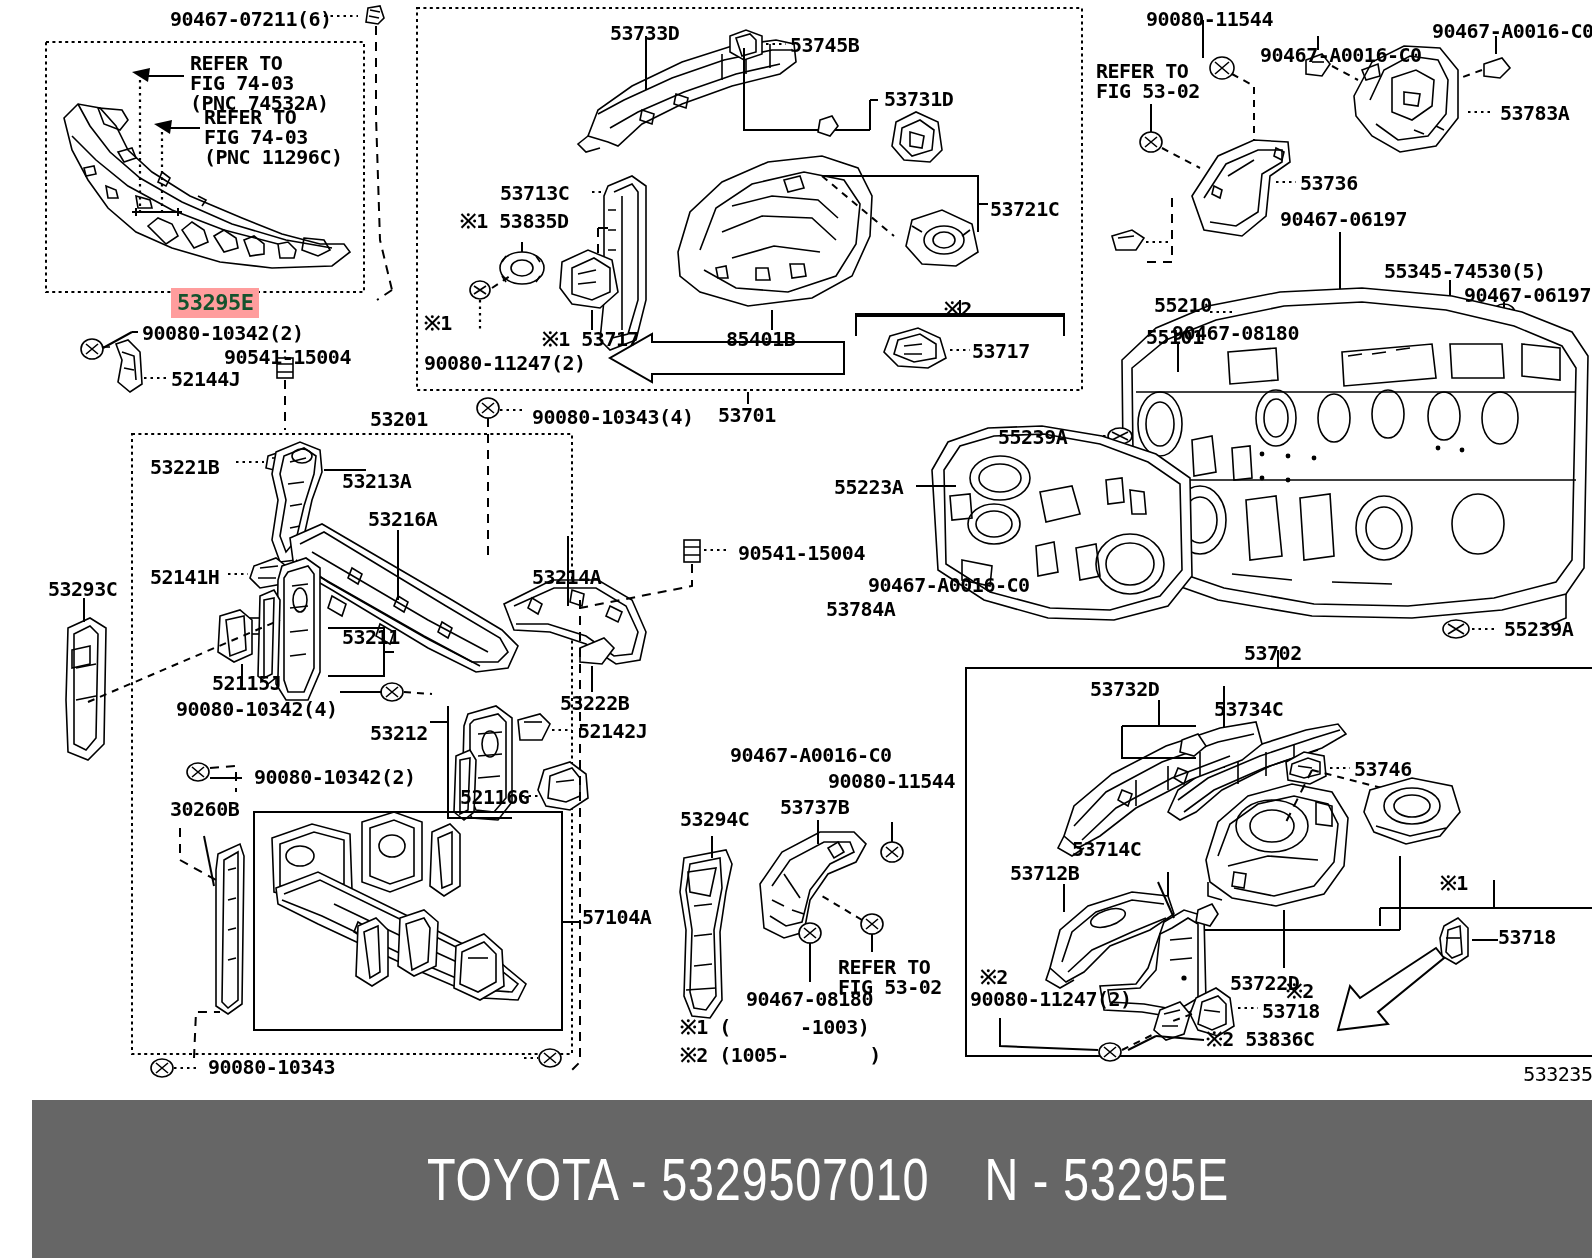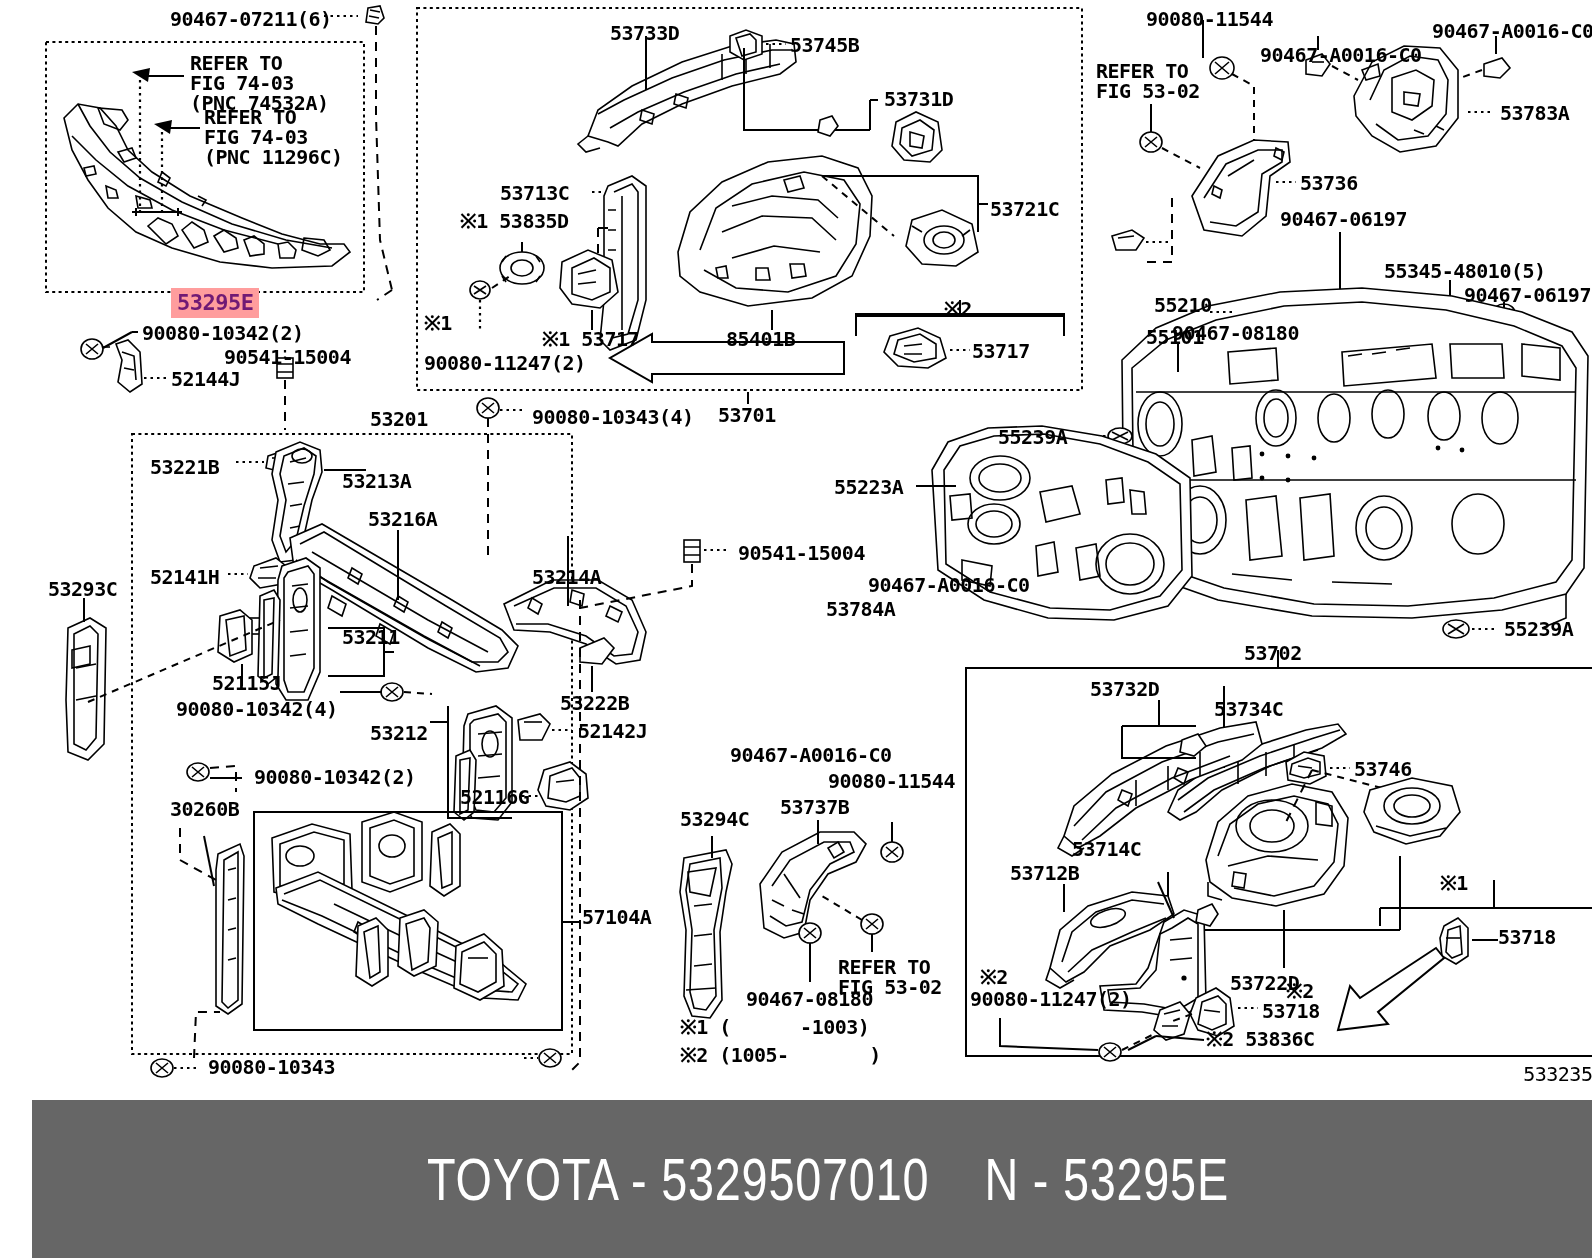--- a/index.html
+++ b/index.html
@@ -2,21 +2,21 @@
 <html><head>
 <meta charset="utf-8">
 <title>Toyota Parts Diagram</title>
 <style>
   html,body{margin:0;padding:0;background:#fff;}
   body{font-family:"DejaVu Sans Mono","Liberation Mono",monospace;}
   #root{position:relative;width:1592px;height:1258px;background:#ffffff;overflow:hidden;margin-left:32px;}
   #canvas{position:absolute;left:0;top:0;width:1592px;height:1100px;}
   .lbl{position:absolute;font-family:"DejaVu Sans Mono","Liberation Mono",monospace;
        font-weight:bold;font-size:20px;color:#000;white-space:pre;letter-spacing:-0.5px;line-height:1.12;}
-  .hl{position:absolute;background:#ff9d9d;color:#701a75;font-weight:bold;
+  .hl{position:absolute;background:#ff9d9d;color:#14532d;font-weight:bold;
       font-size:22px;padding:2px 6px 3px 6px;font-family:"DejaVu Sans Mono","Liberation Mono",monospace;
       letter-spacing:-0.5px;}
   .banner{position:absolute;left:0;top:1100px;width:1592px;height:158px;background:#666666;}
   .banner-text{position:absolute;left:0;top:1100px;width:1592px;height:158px;
       display:flex;align-items:center;justify-content:center;
       color:#ffffff;font-family:"Liberation Sans","DejaVu Sans",sans-serif;
       font-size:60px;font-weight:400;letter-spacing:1px;
       transform:scaleX(0.78);transform-origin:center center;white-space:pre;}
   .diagid{position:absolute;right:20px;top:1062px;font-family:"DejaVu Sans Mono","Liberation Mono",monospace;
       font-weight:normal;font-size:20px;color:#000;letter-spacing:-0.5px;}
@@ -706,21 +706,21 @@
 
   <div class="lbl" style="left:1114px;top:8px;">90080-11544</div>
   <div class="lbl" style="left:1064px;top:60px;">REFER TO</div>
   <div class="lbl" style="left:1064px;top:80px;">FIG 53-02</div>
   <div class="lbl" style="left:1228px;top:44px;">90467-A0016-C0</div>
   <div class="lbl" style="left:1400px;top:20px;">90467-A0016-C0</div>
   <div class="lbl" style="left:1468px;top:102px;">53783A</div>
   <div class="lbl" style="left:1268px;top:172px;">53736</div>
   <div class="lbl" style="left:1140px;top:322px;">90467-08180</div>
   <div class="lbl" style="left:1248px;top:208px;">90467-06197</div>
-  <div class="lbl" style="left:1352px;top:260px;">55345-48010(5)</div>
+  <div class="lbl" style="left:1352px;top:260px;">55345-74530(5)</div>
   <div class="lbl" style="left:1432px;top:284px;">90467-06197</div>
   <div class="lbl" style="left:1122px;top:294px;">55210</div>
   <div class="lbl" style="left:1114px;top:326px;">55101</div>
 
   <div class="lbl" style="left:338px;top:408px;">53201</div>
   <div class="lbl" style="left:500px;top:406px;">90080-10343(4)</div>
   <div class="lbl" style="left:118px;top:456px;">53221B</div>
   <div class="lbl" style="left:310px;top:470px;">53213A</div>
   <div class="lbl" style="left:336px;top:508px;">53216A</div>
   <div class="lbl" style="left:118px;top:566px;">52141H</div>

